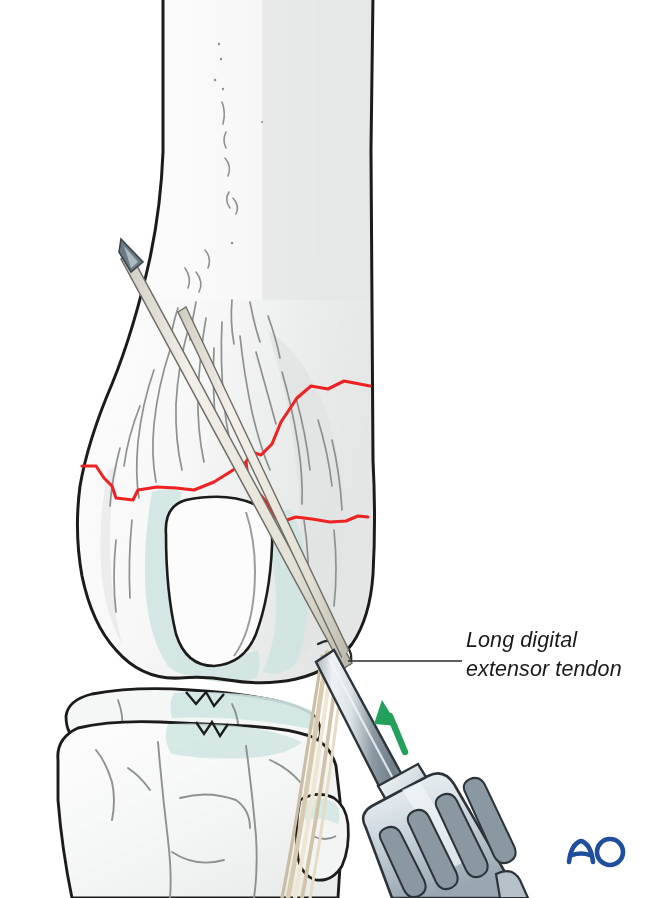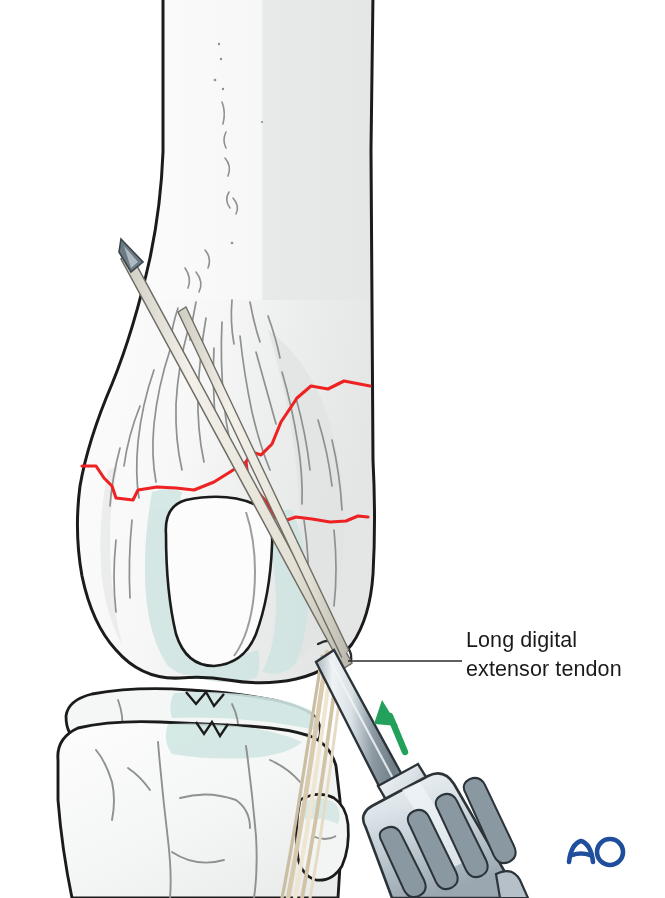--- a/index.html
+++ b/index.html
@@ -6,20 +6,21 @@
   html,body{margin:0;padding:0;background:#ffffff;}
   body{
     font-family:"Liberation Sans","DejaVu Sans",sans-serif;
     -webkit-font-smoothing:antialiased;
   }
   #stage{
     position:relative;
     width:665px;height:898px;
     background:#ffffff;
     overflow:hidden;
+    font-style:italic;
   }
   #art{position:absolute;inset:0;}
   .label-block{
     position:absolute;
     left:466px; top:626px;
     width:210px;
     color:#1a1a1a;
     font-size:21.5px;
     line-height:1.33;
     letter-spacing:.1px;

